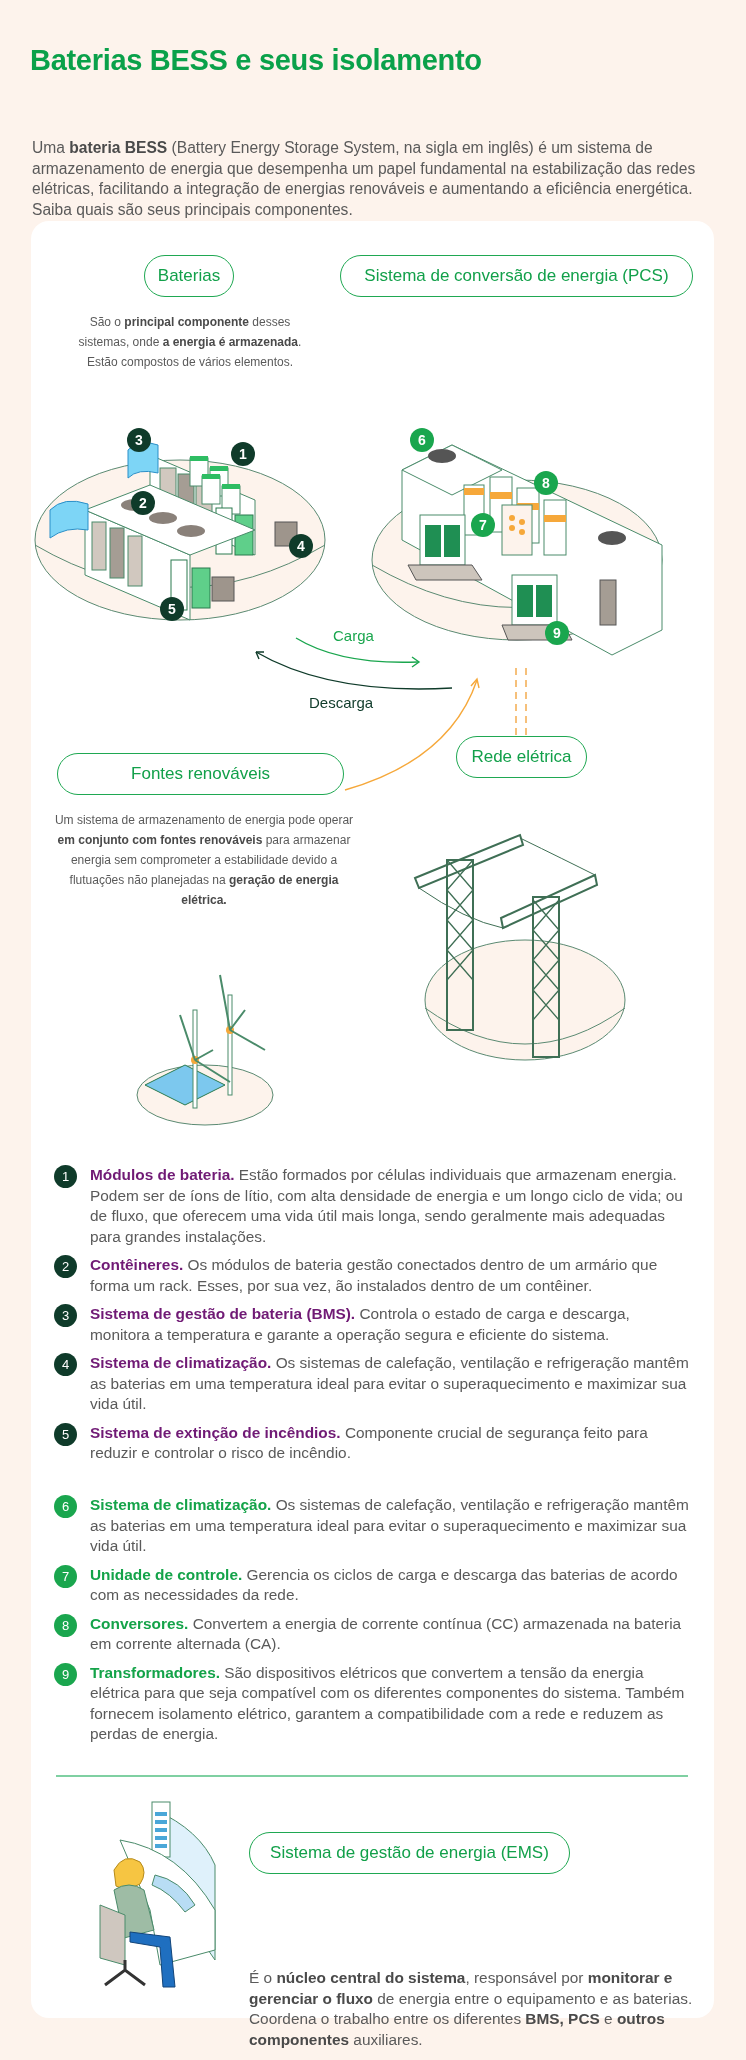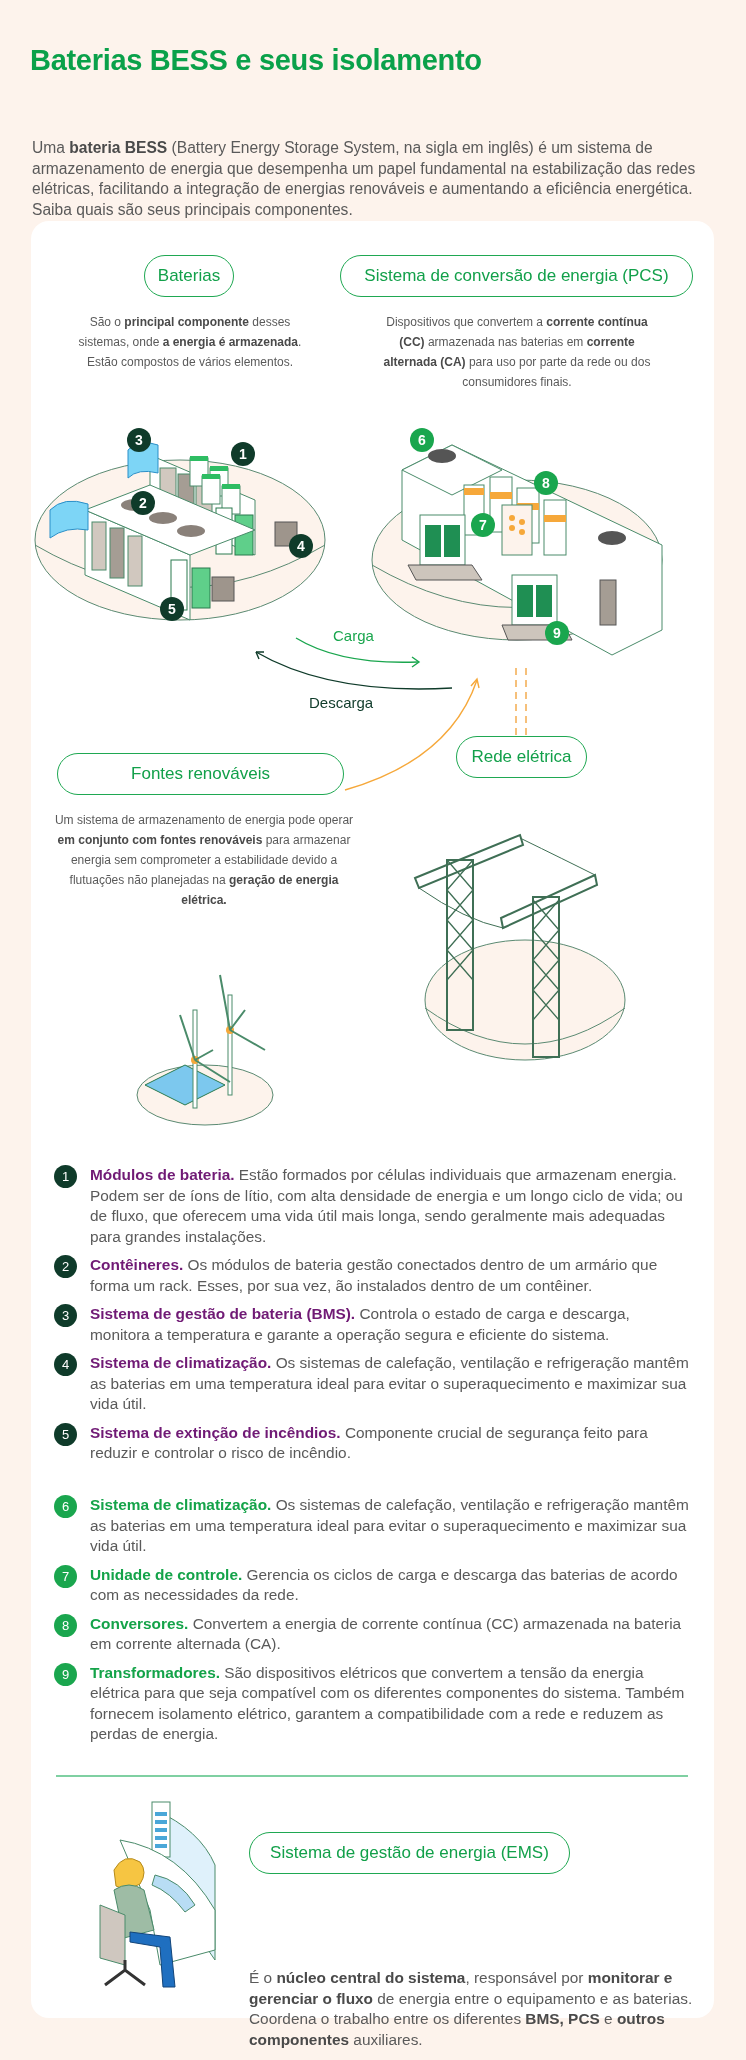--- a/index.html
+++ b/index.html
@@ -44,21 +44,20 @@
   <h1 class="title"><span>Baterias </span><b>BESS</b><span> e seus </span><b>isolamento</b></h1>
 
   <p class="intro"><span>Uma </span><b>bateria BESS</b><span> (Battery Energy Storage System, na sigla em inglês) é um sistema de armazenamento de energia que desempenha um papel fundamental na estabilização das redes elétricas, facilitando a integração de energias renováveis e aumentando a eficiência energética. Saiba quais são seus principais componentes.</span></p>
 
   <div class="card"></div>
 
   <div class="pill" style="left:144px; top:255px; width:90px;">Baterias</div>
   <p class="desc" style="left:72px; top:312px; width:236px;"><span>São o </span><b>principal componente</b><span> desses sistemas, onde </span><b>a energia é armazenada</b><span>. Estão compostos de vários elementos.</span></p>
 
   <div class="pill" style="left:340px; top:255px; width:353px;">Sistema de conversão de energia (PCS)</div>
-  <p class="desc" style="left:372px; top:312px; width:290px;"><span>Dispositivos que convertem a </span><b>corrente contínua (CC)</b><span> armazenada nas baterias em </span><b>corrente alternada (CA)</b><span> para uso por parte da rede ou dos consumidores finais.</span></p>
 
   <svg style="left:40px; top:430px;" width="300" height="200" viewBox="0 0 300 200">
     <ellipse cx="140" cy="110" rx="145" ry="80" fill="#fdf3ec" stroke="#5b8a72" stroke-width="1"></ellipse>
     <path d="M-5 115 Q140 200 285 115" fill="none" stroke="#5b8a72" stroke-width="1"></path>
 
     <polygon points="110,25 215,70 215,125 110,80" fill="#fff" stroke="#4a8b6a" stroke-width="1"></polygon>
     <polygon points="110,80 215,125 215,125 145,150 42,100" fill="#fff" stroke="#4a8b6a" stroke-width="1" opacity="0"></polygon>
     <rect x="120" y="38" width="16" height="48" fill="#d1c8bf" stroke="#4a8b6a"></rect>
     <rect x="138" y="44" width="16" height="48" fill="#a59d94" stroke="#4a8b6a"></rect>
     <rect x="156" y="50" width="16" height="48" fill="#d1c8bf" stroke="#4a8b6a"></rect>

